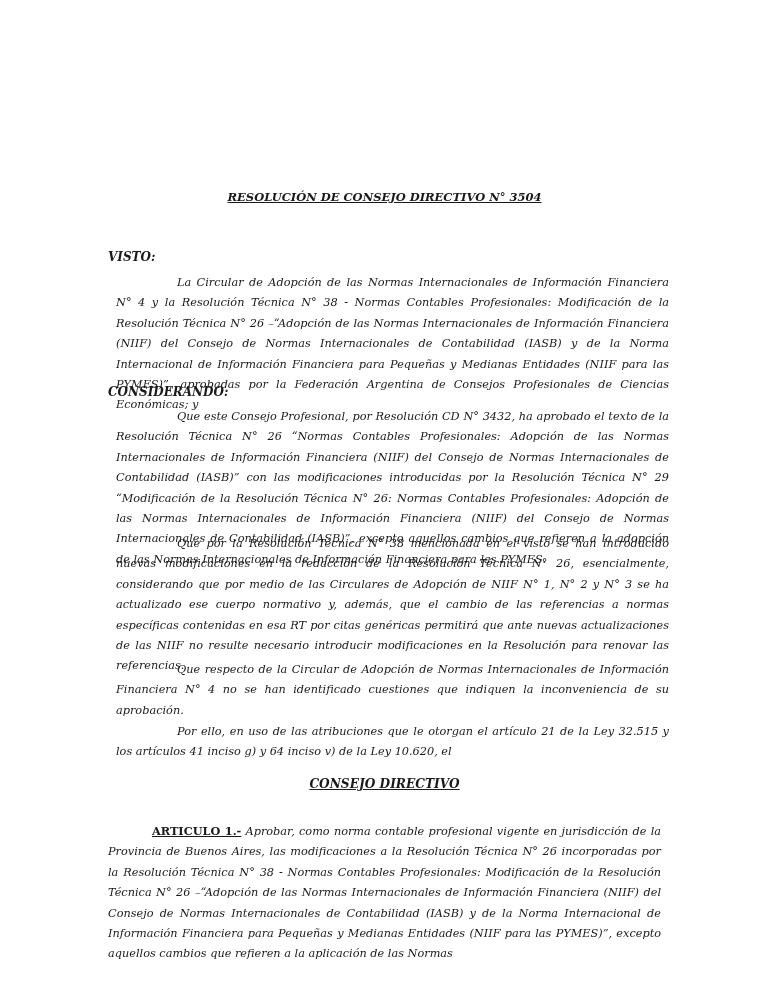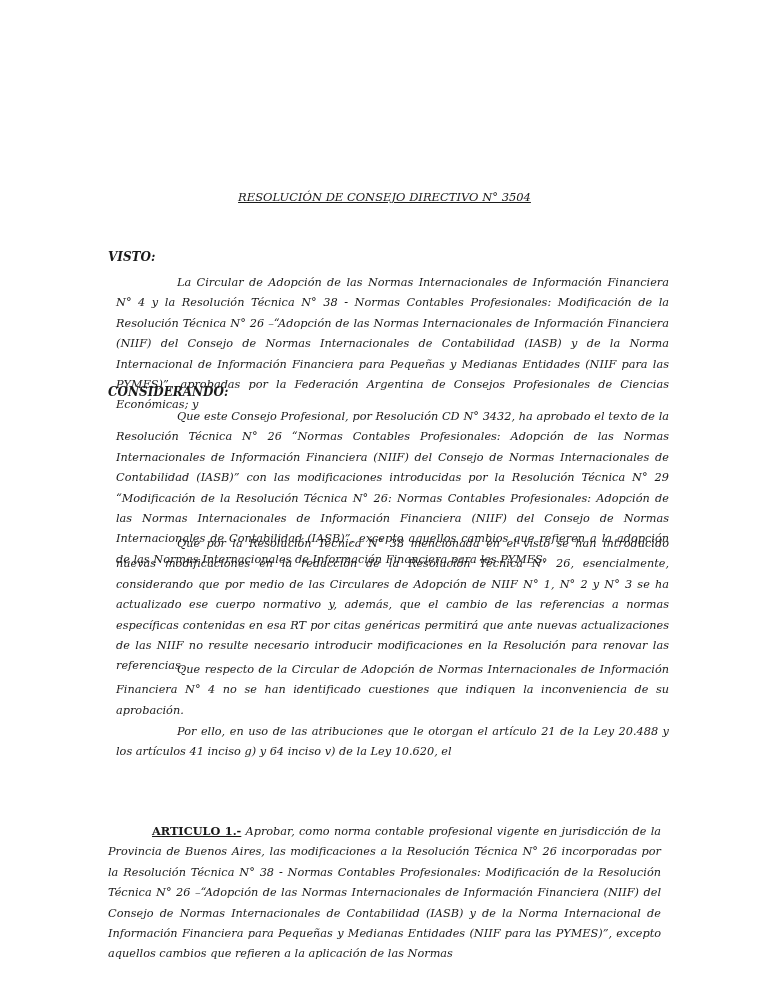--- a/index.html
+++ b/index.html
@@ -1,20 +1,20 @@
 <!DOCTYPE html>
 <html><head>
 <meta charset="utf-8">
 <style>
   html, body { margin: 0; padding: 0; background: #ffffff; }
   body { width: 768px; height: 994px; position: relative; overflow: hidden;
          font-family: "DejaVu Serif", "Liberation Serif", serif; color: #1a1a1a; }
   .page { position: absolute; left: 108px; top: 0; width: 553px; }
   .title { position: absolute; top: 190px; left: 0; width: 553px; text-align: center;
-           font-size: 11.5px; font-weight: normal; font-style: italic; text-decoration: underline; }
+           font-size: 11.5px; font-weight: bold; font-style: italic; text-decoration: underline; }
   .heading { position: absolute; left: 0; font-size: 12px; font-weight: bold; font-style: italic; }
   .para { position: absolute; left: 8px; width: 553px; font-size: 11.3px; font-style: italic;
           line-height: 20.4px; text-align: justify; text-indent: 61px; margin: 0; }
   .center-block { position: absolute; left: 0; width: 553px; text-align: center;
                   font-size: 12.2px; font-weight: bold; font-style: italic; line-height: 15.5px; }
   .center-block span { text-decoration: underline; display: block; }
   .article { position: absolute; left: 0; width: 553px; font-size: 11.3px; font-style: italic;
              line-height: 20.4px; text-align: justify; margin: 0; }
   .article .art-label { font-weight: bold; text-decoration: underline; font-style: normal; margin-left: 44px; }
 </style>
@@ -24,19 +24,20 @@
 <div class="page">
   <div class="title">RESOLUCIÓN DE CONSEJO DIRECTIVO  N° 3504</div>
 
   <div class="heading" style="top:250px">VISTO:</div>
   <p class="para" style="top:273px">La Circular de Adopción de las Normas Internacionales de Información Financiera N° 4 y la Resolución Técnica N° 38 - Normas Contables Profesionales: Modificación de la Resolución Técnica N° 26 –“Adopción de las Normas Internacionales de Información Financiera (NIIF) del Consejo de Normas Internacionales de Contabilidad (IASB) y de la Norma Internacional de Información Financiera para Pequeñas y Medianas Entidades (NIIF para las PYMES)”, aprobadas por la Federación Argentina de Consejos Profesionales de Ciencias Económicas; y</p>
 
   <div class="heading" style="top:385px">CONSIDERANDO:</div>
   <p class="para" style="top:407px">Que este Consejo Profesional, por Resolución CD N° 3432, ha aprobado el texto de la Resolución Técnica N° 26 “Normas Contables Profesionales: Adopción de las Normas Internacionales de Información Financiera (NIIF) del Consejo de Normas Internacionales de Contabilidad (IASB)” con las modificaciones introducidas por la Resolución Técnica N° 29 “Modificación de la Resolución Técnica N° 26: Normas Contables Profesionales: Adopción de las Normas Internacionales de Información Financiera (NIIF) del Consejo de Normas Internacionales de Contabilidad (IASB)”, excepto aquellos  cambios que refieren a la adopción de las Normas Internacionales de Información Financiera para las PYMES.</p>
   <p class="para" style="top:534px">Que por la Resolución Técnica N° 38 mencionada en el visto se han introducido nuevas modificaciones en la redacción de la Resolución Técnica N° 26, esencialmente, considerando que  por medio de las Circulares de Adopción de NIIF N° 1, N° 2 y N° 3  se ha actualizado ese cuerpo normativo y, además,  que el cambio de las referencias a normas específicas contenidas en esa RT por citas genéricas permitirá que  ante nuevas actualizaciones de las NIIF no resulte necesario introducir modificaciones en la Resolución para renovar las referencias.</p>
   <p class="para" style="top:660px">Que respecto de la Circular de Adopción de Normas Internacionales de Información Financiera N° 4 no se han identificado cuestiones que indiquen la inconveniencia de su aprobación.</p>
-  <p class="para" style="top:722px">Por ello, en uso de las atribuciones que le otorgan el artículo 21 de la Ley 20.488 y los artículos 41 inciso g) y 64 inciso v) de la Ley 10.620, el</p>
+  <p class="para" style="top:722px">Por ello, en uso de las atribuciones que le otorgan el artículo 21 de la Ley 32.515 y los artículos 41 inciso g) y 64 inciso v) de la Ley 10.620, el</p>
 
   <div class="center-block" style="top:777px">
+    <span>CONSEJO DIRECTIVO</span>
   </div>
 
   <p class="article" style="top:821px"><span class="art-label">ARTICULO 1.-</span><span> Aprobar,  como norma contable profesional vigente en jurisdicción de la Provincia de Buenos Aires, las modificaciones a la Resolución Técnica N° 26 incorporadas por  la Resolución Técnica N° 38 - Normas Contables Profesionales: Modificación de la Resolución Técnica N° 26 –“Adopción de las Normas Internacionales de Información Financiera (NIIF) del Consejo de Normas Internacionales de Contabilidad (IASB) y de la Norma Internacional de Información Financiera para Pequeñas y Medianas Entidades (NIIF para las PYMES)”, excepto aquellos  cambios que refieren a la aplicación de las Normas</span></p>
 </div>
 
 </body></html>

